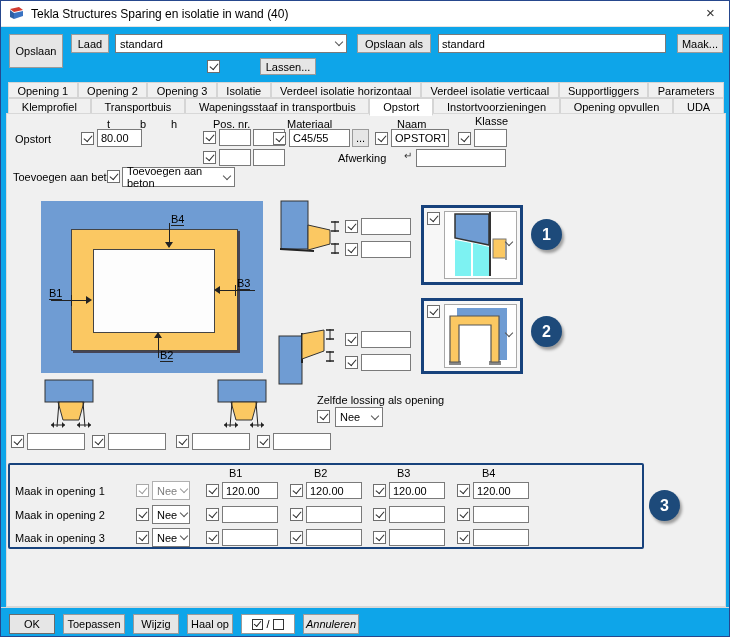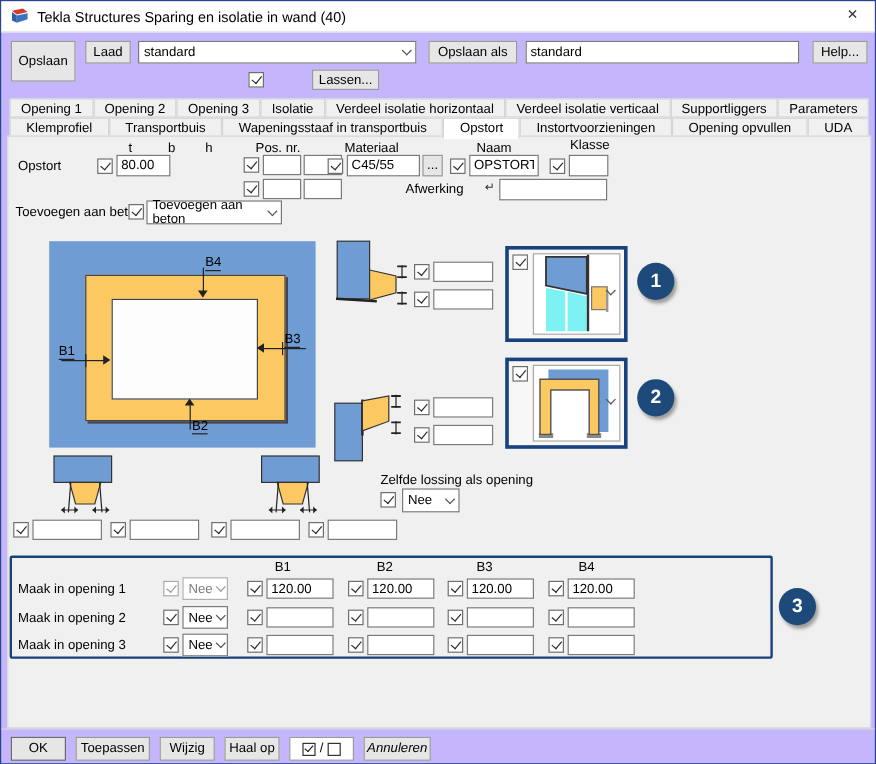--- a/index.html
+++ b/index.html
@@ -1,16 +1,16 @@
 <!DOCTYPE html>
 <html><head>
 <meta charset="utf-8">
 <style>
   html,body{margin:0;padding:0;background:#c8c8c8;}
-  .window{position:relative;width:730px;height:637px;background:#c4b5fd;border:1px solid #26478d;
+  .window{position:relative;width:730px;height:637px;background:#0ea5e9;border:1px solid #26478d;
           box-sizing:border-box;font-family:"Liberation Sans",sans-serif;font-size:11px;color:#000;overflow:hidden;}
   .abs{position:absolute;}
   .lbl{position:absolute;white-space:nowrap;}
   .btn{position:absolute;background:#e6e6e6;border:1px solid #9a9a9a;display:flex;align-items:center;
        justify-content:center;font-size:11px;box-sizing:border-box;cursor:default;}
   .input{position:absolute;background:#fff;border:1px solid #7a7a7a;font-size:11px;padding:0 3px;
          box-sizing:border-box;font-family:"Liberation Sans",sans-serif;outline:none;}
   .combo{position:absolute;background:#fff;border:1px solid #7a7a7a;display:flex;align-items:center;
          justify-content:space-between;padding:0 4px;box-sizing:border-box;font-size:11px;}
   .chev{width:5px;height:5px;border-right:1.3px solid #555;border-bottom:1.3px solid #555;
@@ -62,21 +62,21 @@
   </div>
 
   <div class="btn" style="left:8px;top:33px;width:54px;height:34px;">Opslaan</div>
   <div class="btn" style="left:70px;top:33px;width:38px;height:19px;">Laad</div>
   <div class="combo" style="left:114px;top:33px;width:232px;height:19px;">
     <span>standard</span>
     <span class="chev"></span>
   </div>
   <div class="btn" style="left:356px;top:33px;width:74px;height:19px;">Opslaan als</div>
   <input class="input" style="left: 437px; top: 33px; width: 228px; height: 19px;" value="standard">
-  <div class="btn" style="left:676px;top:33px;width:46px;height:19px;">Help...</div>
+  <div class="btn" style="left:676px;top:33px;width:46px;height:19px;">Maak...</div>
   <span class="cb" style="left:206px;top:59px;"></span>
   <div class="btn" style="left:223px;top:57px;width:56px;height:17px;margin-left:36px;">Lassen...</div>
 
   <div class="tabs" style="top:81px;">
     <div class="tab">Opening 1</div>
     <div class="tab">Opening 2</div>
     <div class="tab">Opening 3</div>
     <div class="tab">Isolatie</div>
     <div class="tab">Verdeel isolatie horizontaal</div>
     <div class="tab">Verdeel isolatie verticaal</div>
@@ -93,21 +93,21 @@
     <div class="tab">UDA</div>
   </div>
 
   <div class="panel"></div>
 
   <span class="lbl" style="left:106px;top:117px;">t</span>
   <span class="lbl" style="left:139px;top:117px;">b</span>
   <span class="lbl" style="left:170px;top:117px;">h</span>
   <span class="lbl" style="left:212px;top:117px;">Pos. nr.</span>
   <span class="lbl" style="left:286px;top:117px;">Materiaal</span>
-  <span class="lbl" style="left:396px;top:117px;">Naam</span>
+  <span class="lbl" style="left:396px;top:117px;text-decoration:underline;">Naam</span>
   <span class="lbl" style="left:474px;top:114px;">Klasse</span>
 
   <span class="lbl" style="left:14px;top:132px;">Opstort</span>
   <span class="cb" style="left:80px;top:131px;"></span>
   <input class="input" style="left: 96px; top: 128px; width: 45px; height: 18px;" value="80.00">
 
   <span class="cb" style="left:202px;top:130px;"></span>
   <input class="input" style="left: 218px; top: 128px; width: 32px; height: 17px;">
   <input class="input" style="left: 252px; top: 128px; width: 32px; height: 17px;">
   <span class="cb" style="left:202px;top:150px;"></span>

